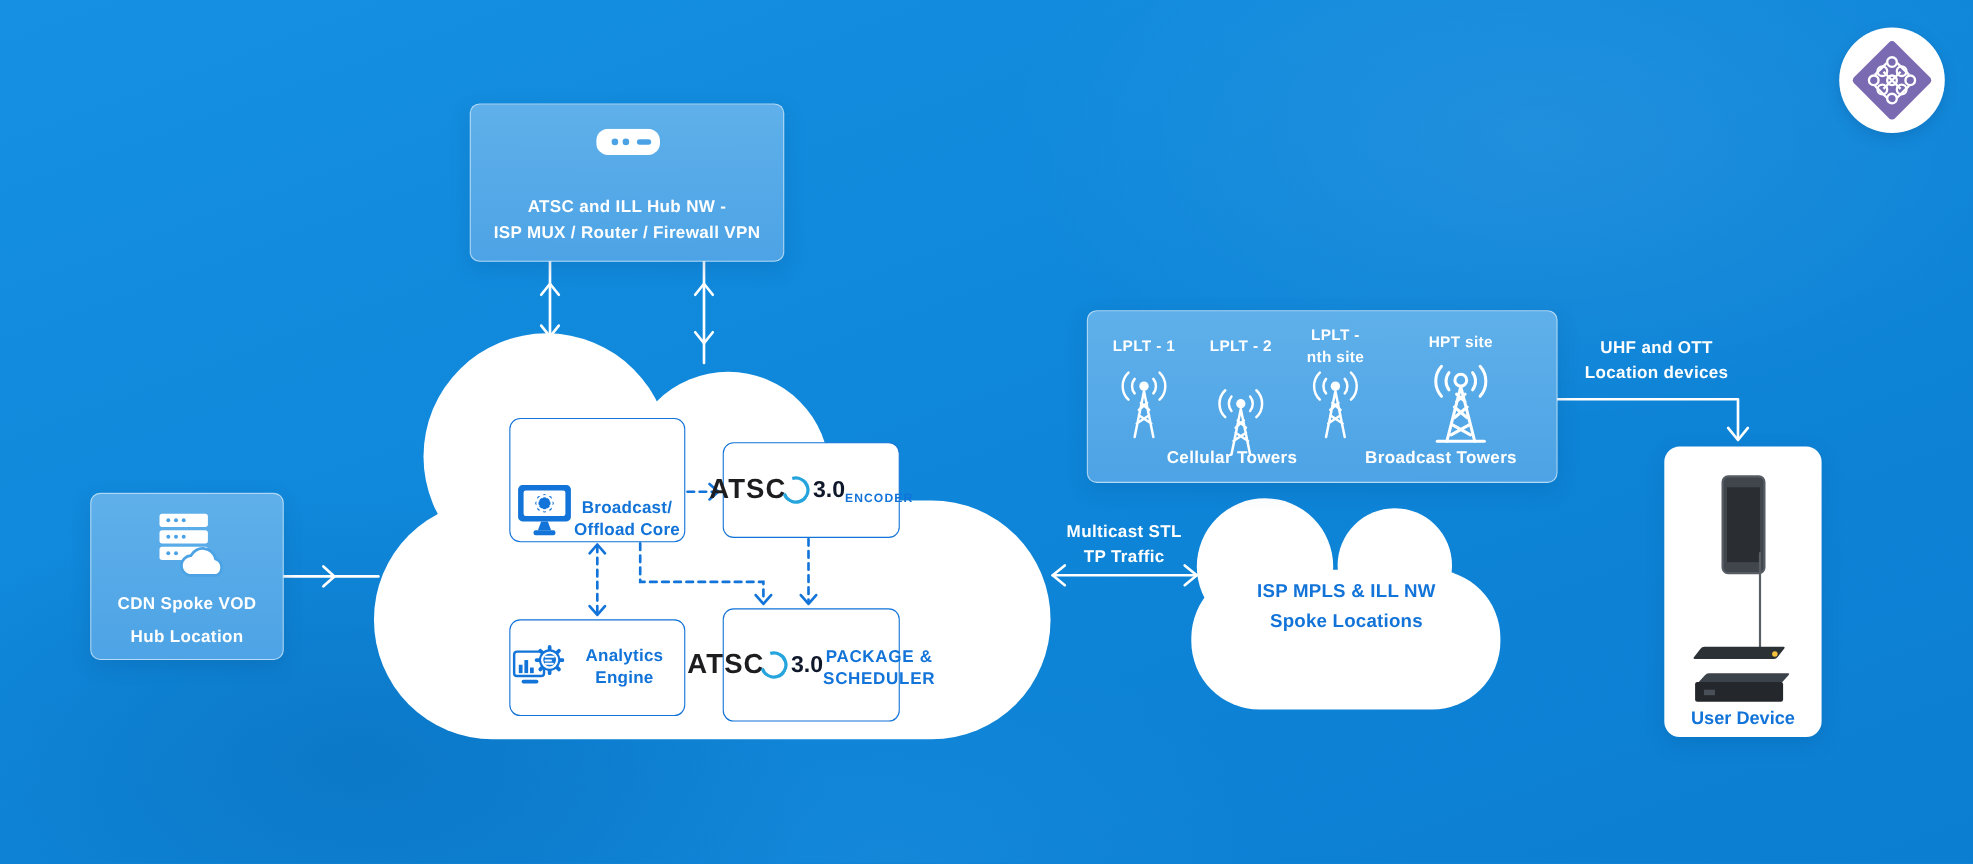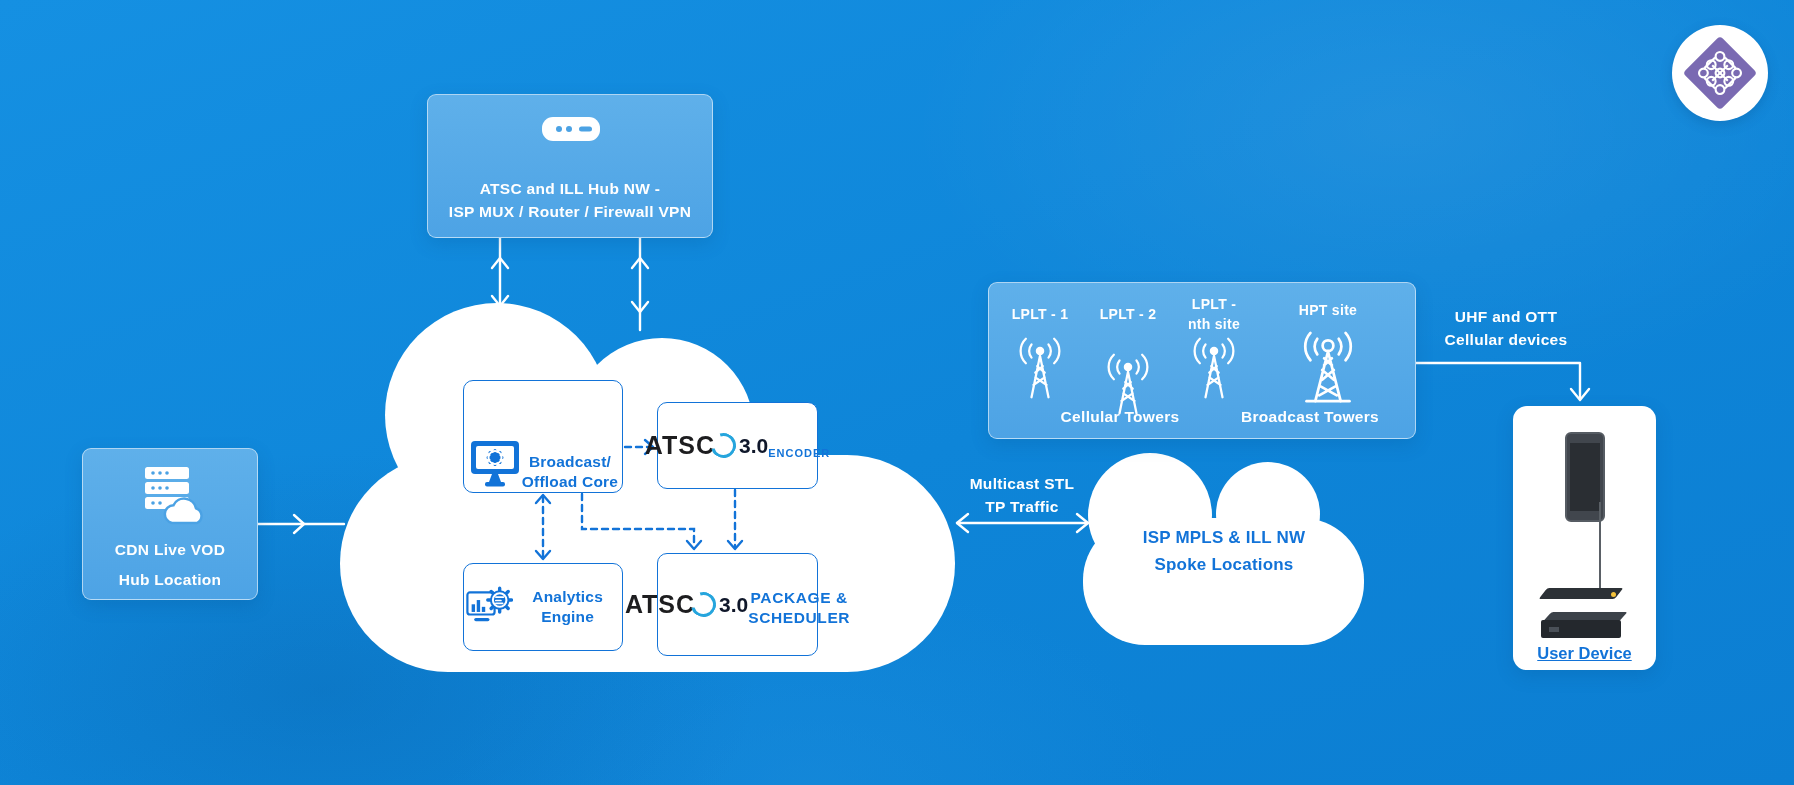--- a/index.html
+++ b/index.html
@@ -153,21 +153,21 @@
           <circle cx="21" cy="23" r="1.8"></circle>
           <circle cx="28" cy="23" r="1.8"></circle>
         <circle cx="14" cy="38" r="1.8"></circle>
           <circle cx="21" cy="38" r="1.8"></circle>
       </g>
       <g fill="#ffffff" stroke="#4ba2e4" stroke-width="2.5">
         <path d="M33,58 a9,9 0 0 1 1.5,-17.8 a12,12 0 0 1 22.5,3 a8,8 0 0 1 1,14.8 Z"></path>
       </g>
     </svg>
     <div class="abs white-label" style="left:0; top:86px; width:100%; line-height:30px;">
-      <div>CDN Live VOD</div>
+      <div>CDN Spoke VOD</div>
       <div>Hub Location</div>
     </div>
   </div>
 
   <div class="whitebox" style="left:463px; top:380px; width:160px; height:113px;align-items:flex-end;">
     <svg width="54" height="48" viewBox="0 0 54 48" style="margin-bottom:4px;">
       <rect x="3" y="1" width="48" height="33" rx="4" fill="#1273d8"></rect>
       <rect x="8" y="6" width="38" height="23" rx="2" fill="#ffffff"></rect>
       <g fill="#1273d8">
         <circle cx="27" cy="17.5" r="5"></circle>
@@ -296,21 +296,21 @@
     <div class="abs white-label" style="left:226px; top:122px; width:190px; font-size:15.5px;">Broadcast Towers</div>
   </div>
 
   <div class="abs white-label" style="left:947px; top:472px; width:150px; z-index:3;">
     <div>Multicast STL</div>
     <div>TP Traffic</div>
   </div>
 
   <div class="abs white-label" style="left:1420px; top:305px; width:172px; z-index:3;">
     <div>UHF and OTT</div>
-    <div>Cellular devices</div>
+    <div>Location devices</div>
   </div>
 
   <div class="abs" style="left:1093px; top:524px; width:262px; z-index:3; text-align:center;
        color:#1273d8; font-weight:700; font-size:17px; line-height:27px; letter-spacing:.2px;">
     <div>ISP MPLS &amp; ILL NW</div>
     <div>Spoke Locations</div>
   </div>
 
   <div class="abs" style="left:1513px; top:406px; width:143px; height:264px; background:#fff;
        border-radius:14px; z-index:3; box-shadow:0 6px 18px rgba(7,70,130,.18);">
@@ -318,21 +318,21 @@
       <div class="screen"></div>
     </div>
     <div class="antenna-wire"></div>
     <div class="antenna-base"></div>
     <div class="antenna-dot"></div>
     <div class="stb-top"></div>
     <div class="stb">
         <div class="led"></div>
       </div>
     <div class="abs" style="left:0; top:238px; width:100%; text-align:center; color:#1273d8;
-         font-weight:700; font-size:16.5px;text-decoration:underline;">User Device</div>
+         font-weight:700; font-size:16.5px;">User Device</div>
   </div>
 
   <div class="brand-badge">
     <svg width="78" height="78" viewBox="-40 -40 80 80">
       <rect x="-27" y="-27" width="54" height="54" rx="4" fill="#7a6ab2" transform="rotate(45)"></rect>
       <g fill="none" stroke="#ffffff" stroke-width="2.2">
         <path d="M-16,-5 L-5,-16 M5,-16 L16,-5 M-16,5 L-5,16 M5,16 L16,5 M-8,-8 L8,8 M8,-8 L-8,8"></path>
         <circle cx="0" cy="-17" r="4.5"></circle>
         <circle cx="-9" cy="-8.5" r="4.5"></circle>
         <circle cx="9" cy="-8.5" r="4.5"></circle>

